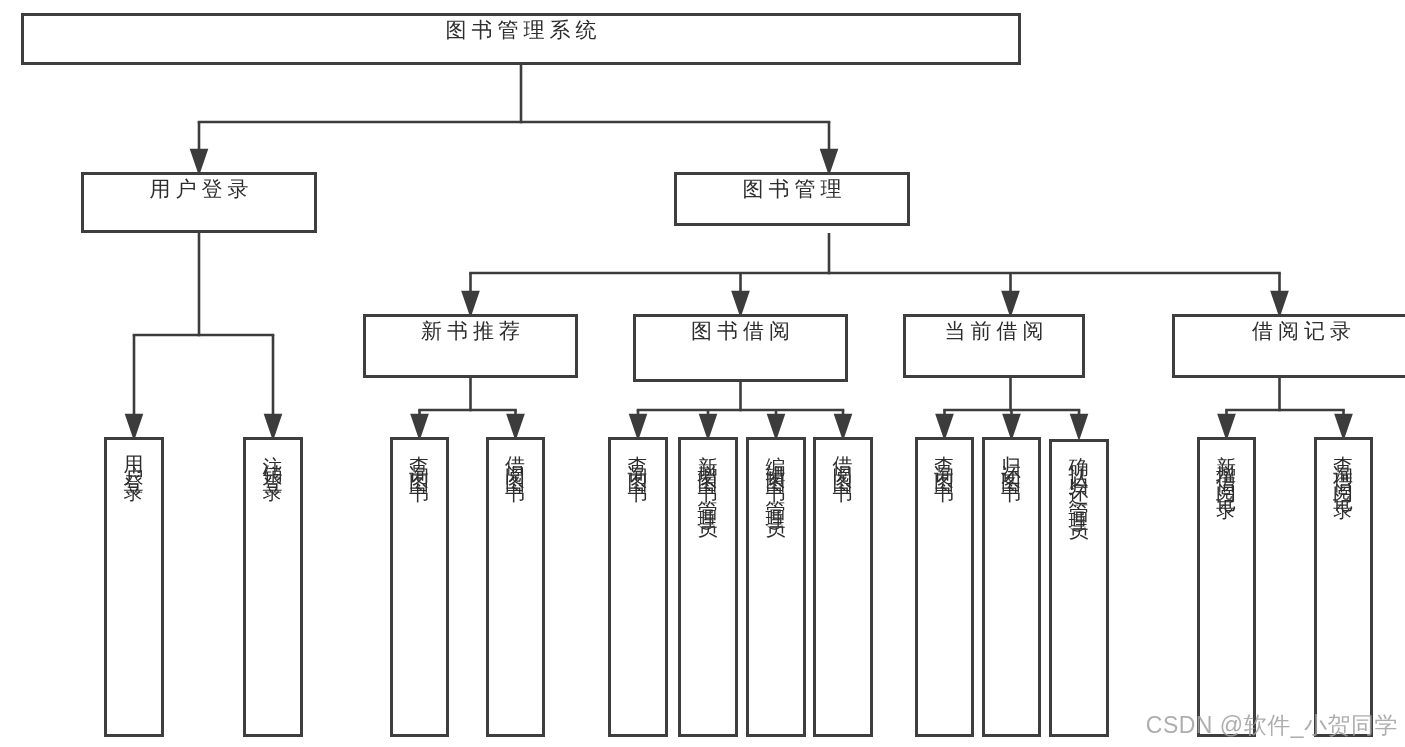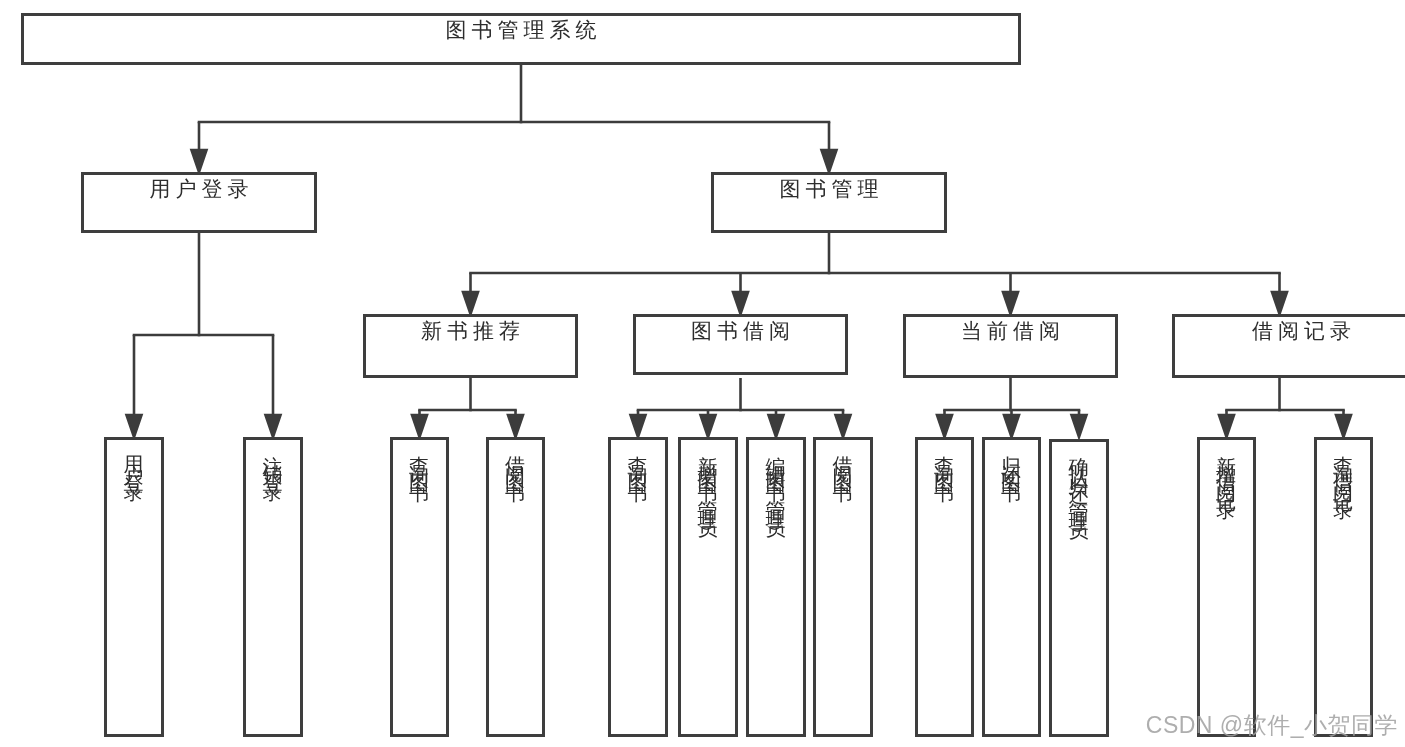--- a/index.html
+++ b/index.html
@@ -122,31 +122,31 @@
     </g>
   </svg>
 
   <div class="node h" style="left:21px; top:13px; width:1000px; height:52px">
     <span class="htext">图书管理系统</span>
   </div>
 
   <div class="node h" style="left:81px; top:172px; width:236px; height:61px">
     <span class="htext">用户登录</span>
   </div>
-  <div class="node h" style="left:711px; top:172px; width:236px; height:61px">
+  <div class="node h" style="left:674px; top:172px; width:236px; height:54px">
     <span class="htext">图书管理</span>
   </div>
 
   <div class="node h" style="left:363px; top:314px; width:215px; height:64px">
     <span class="htext">新书推荐</span>
   </div>
-  <div class="node h" style="left:633px; top:314px; width:215px; height:61px">
+  <div class="node h" style="left:633px; top:314px; width:215px; height:68px">
     <span class="htext">图书借阅</span>
   </div>
-  <div class="node h" style="left:903px; top:314px; width:215px; height:64px">
+  <div class="node h" style="left:903px; top:314px; width:182px; height:64px">
     <span class="htext">当前借阅</span>
   </div>
   <div class="node h" style="left:1172px; top:314px; width:259px; height:64px">
     <span class="htext">借阅记录</span>
   </div>
 
   <div class="node v" style="left:104px; top:437px; width:60px; height:300px">
     <span class="vtext">用户登录</span>
   </div>
   <div class="node v" style="left:243px; top:437px; width:60px; height:300px">

